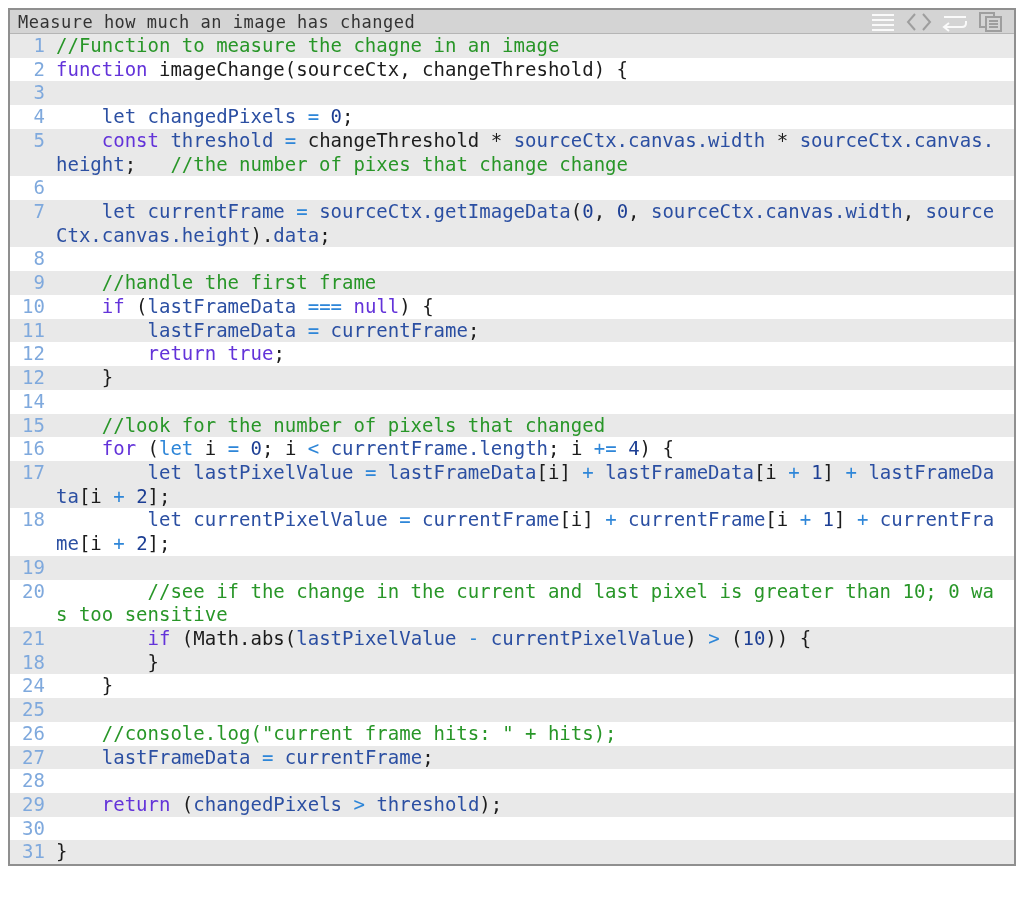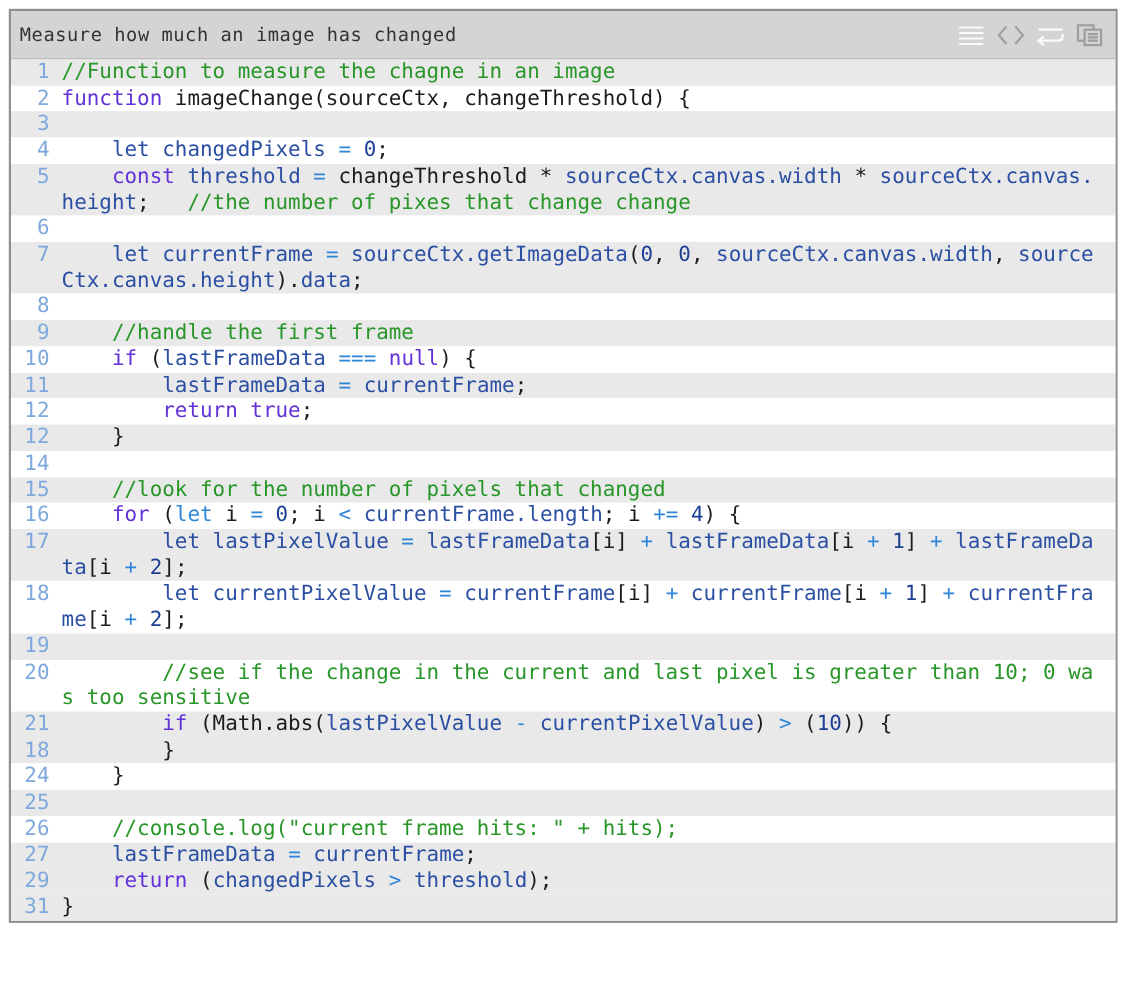--- a/index.html
+++ b/index.html
@@ -7,21 +7,21 @@
   body {
     width: 1024px; height: 905px; overflow: hidden;
     font-family: "DejaVu Sans Mono", "Liberation Mono", monospace;
   }
   .widget {
     position: absolute; left: 8px; top: 8px; width: 1008px;
     border: 2px solid #8f8f8f; background: #ffffff;
   }
   
   .titlebar {
-    height: 44px; background: var(--titlebar-bg, #d4d4d4);
+    height: 24px; background: var(--titlebar-bg, #d4d4d4);
     border-bottom: 1px solid #b5b5b5;
     display: flex; align-items: center;
     padding: 0 10px 0 8px;
   }
   .title {
     font-size: 17px; color: #333333; letter-spacing: 0.5px;
     white-space: nowrap; flex: 1;
   }
   .iconbar { display: flex; align-items: center; gap: 10px; }
   .icon { width: 26px; height: 22px; display: block; cursor: pointer; }
@@ -187,23 +187,31 @@
         <span class="src"></span>
       </div>
       <div class="row even">
         <span class="gutter">26</span>
         <span class="src"><span class="tk-pln">    </span><span class="tk-com">//console.log("current frame hits: " + hits);</span></span>
       </div>
       <div class="row odd">
         <span class="gutter">27</span>
         <span class="src"><span class="tk-pln">    </span><span class="tk-id">lastFrameData</span><span class="tk-pln"> </span><span class="tk-op">=</span><span class="tk-pln"> </span><span class="tk-id">currentFrame</span><span class="tk-pln">;</span></span>
       </div>
+      <div class="row even">
+        <span class="gutter">28</span>
+        <span class="src"></span>
+      </div>
       <div class="row odd">
         <span class="gutter">29</span>
         <span class="src"><span class="tk-pln">    </span><span class="tk-kw">return</span><span class="tk-pln"> (</span><span class="tk-id">changedPixels</span><span class="tk-pln"> </span><span class="tk-op">&gt;</span><span class="tk-pln"> </span><span class="tk-id">threshold</span><span class="tk-pln">);</span></span>
       </div>
+      <div class="row even">
+        <span class="gutter">30</span>
+        <span class="src"></span>
+      </div>
       <div class="row odd">
         <span class="gutter">31</span>
         <span class="src"><span class="tk-pln">}</span></span>
       </div>
     </div>
 
 </div>
 
 </body></html>

